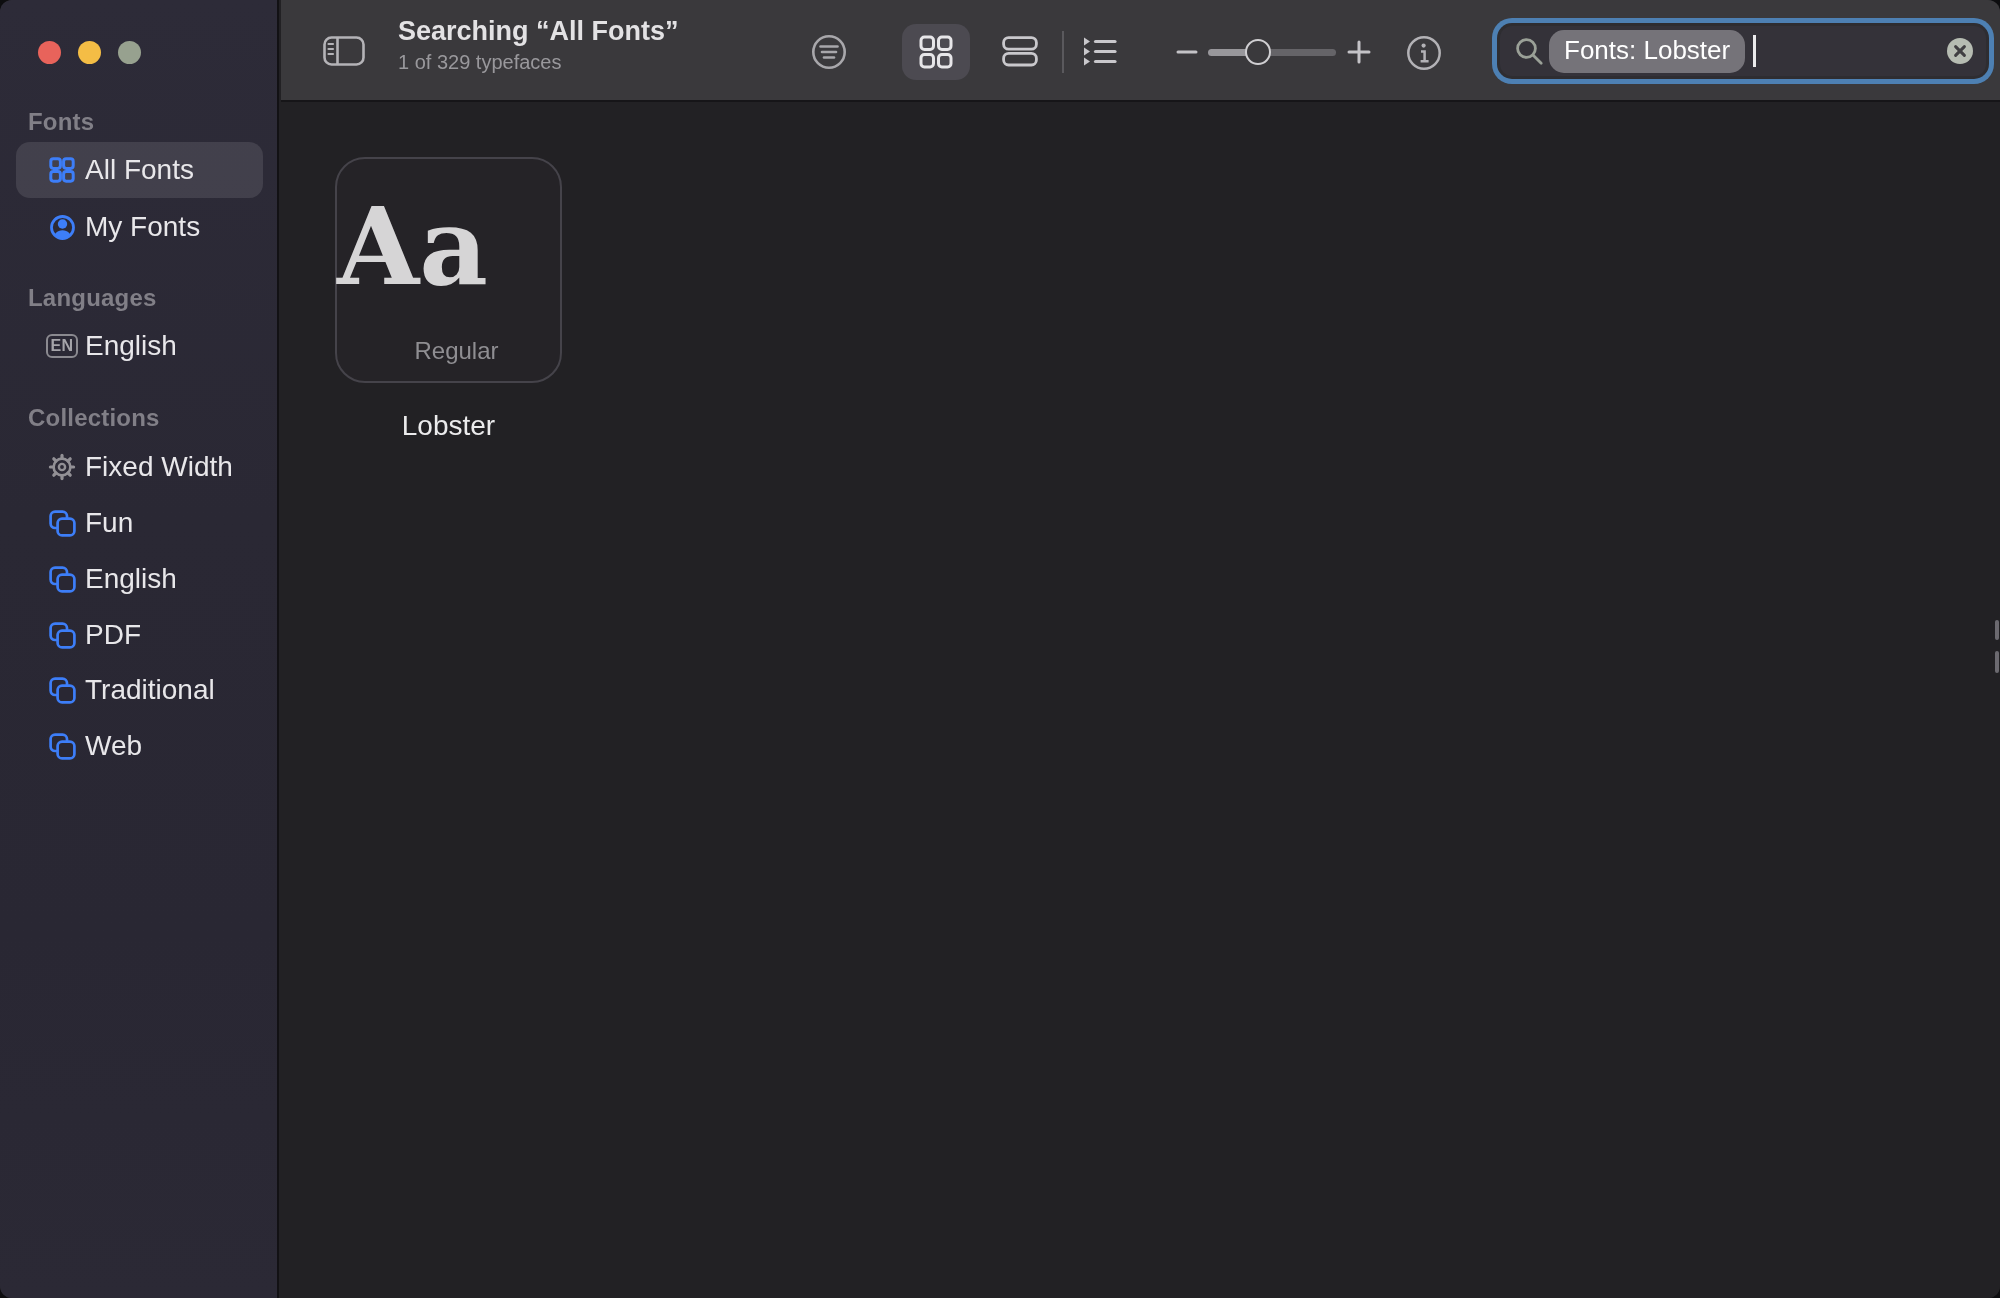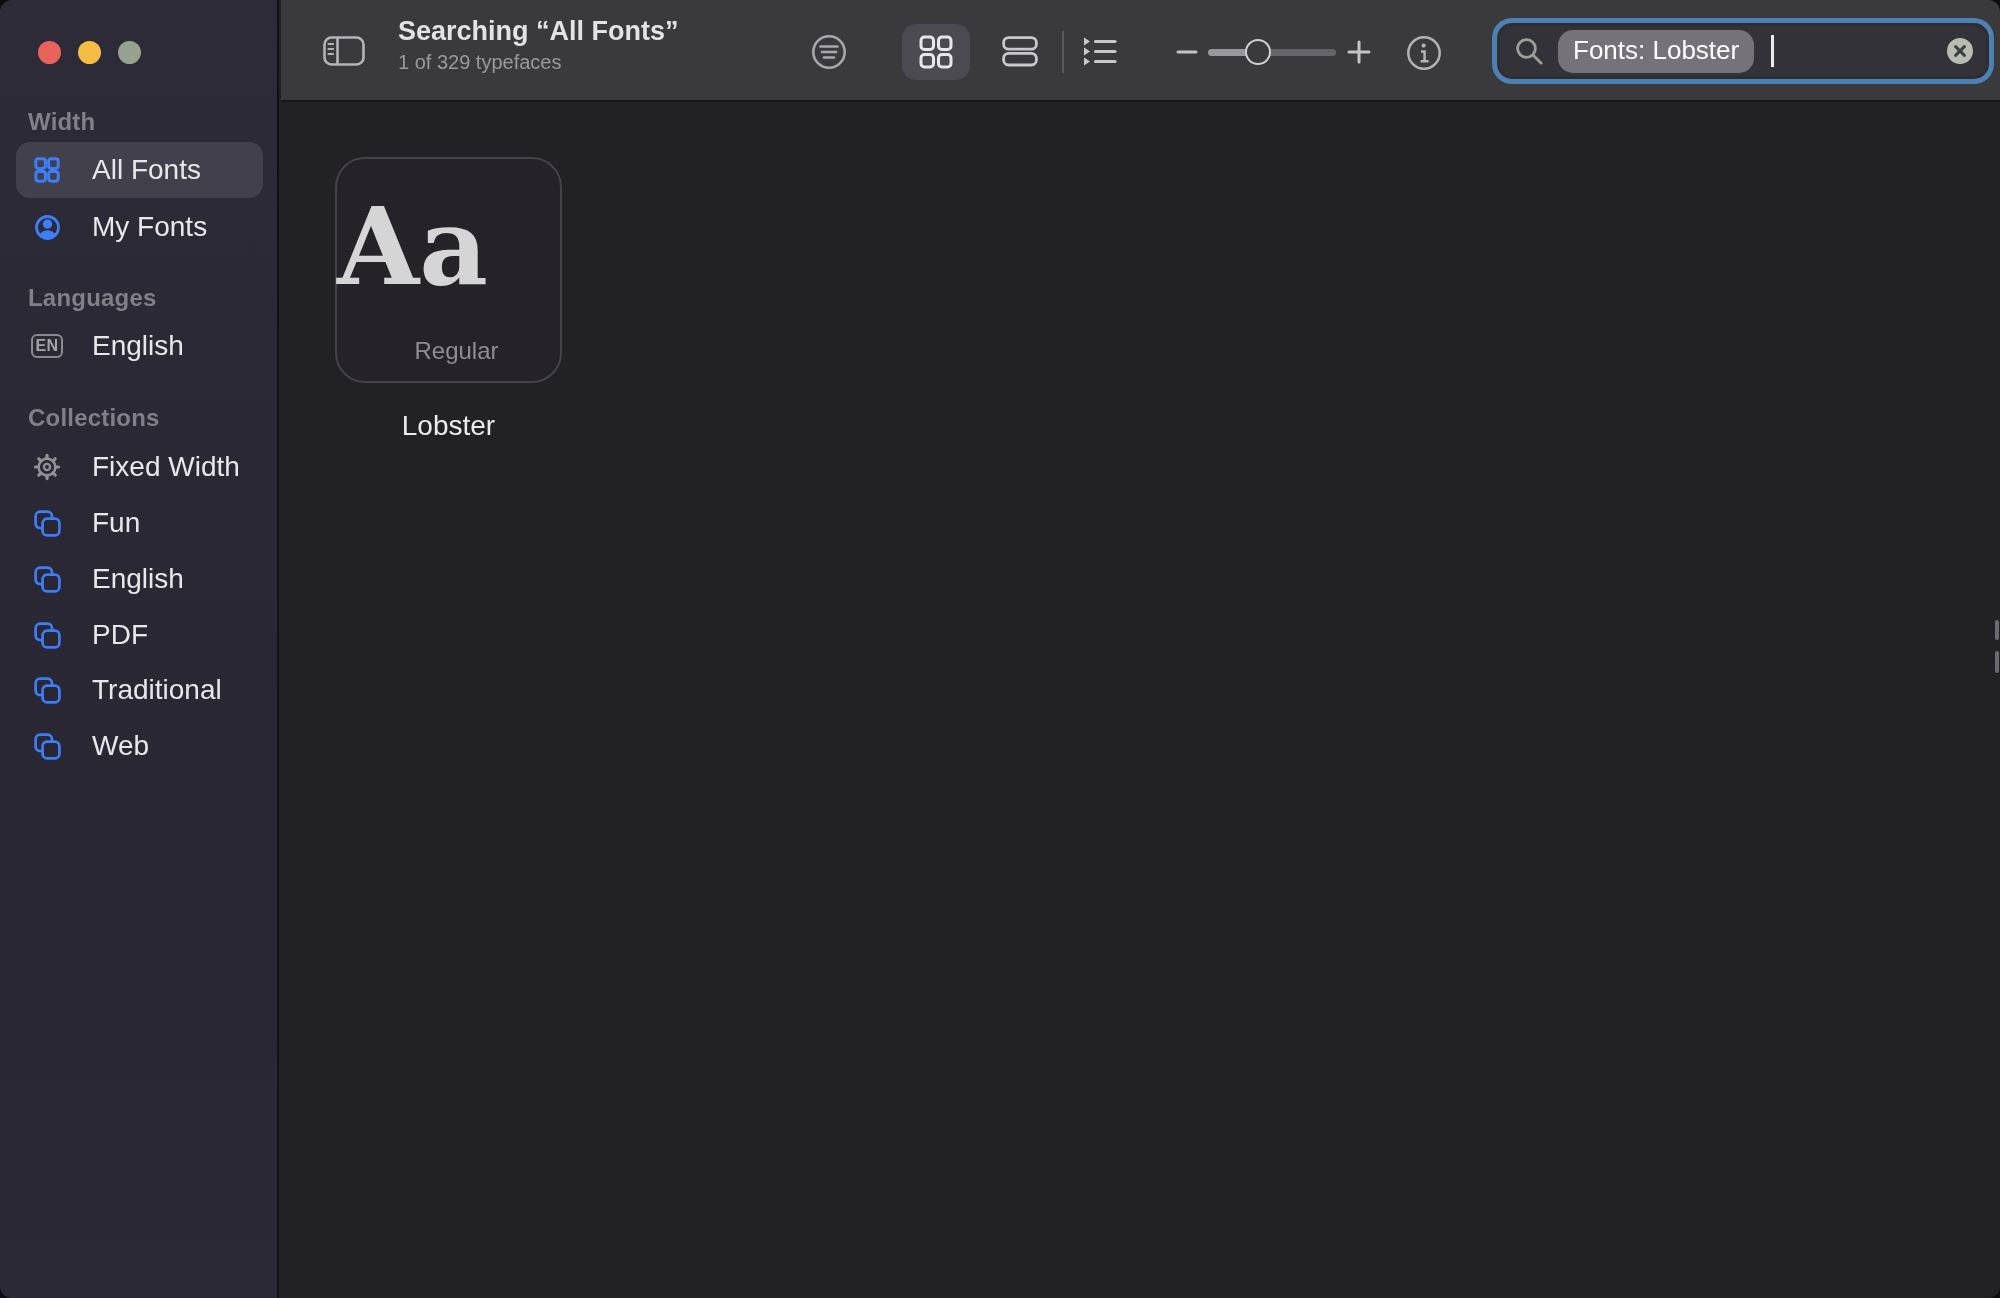--- a/index.html
+++ b/index.html
@@ -14,21 +14,21 @@
   .sidebar {
     position:absolute; top:0; left:0; bottom:0; width:279px;
     background:linear-gradient(180deg,#2d2b38 0%, #2a2834 40%, #292733 72%, #2b2935 100%);
     border-right:2px solid #121114; z-index:3;
   }
   .traffic { position:absolute; top:41px; left:38px; display:flex; gap:17px; }
   .light { width:23px; height:23px; border-radius:50%; }
   .sec-h { position:absolute; left:28px; font-size:24px; font-weight:700; color:#817f87; letter-spacing:.2px; }
   .srow {
     position:absolute; left:16px; width:247px; height:56px; border-radius:14px;
-    display:flex; align-items:center; gap:29px; padding-left:15px;
+    display:flex; align-items:center; gap:7px; padding-left:30px;
     color:#e8e7ea; font-size:28px; cursor:default;
   }
   .srow.selected { background:rgba(255,255,255,.105); }
   .icon-slot { width:32px; display:flex; justify-content:center; align-items:center; flex:none; }
   .en-badge {
     width:36px; height:24px; border:2px solid #8b8a90; border-radius:6px;
     color:#a5a4a9; font-size:16px; font-weight:600; letter-spacing:.5px;
     display:flex; align-items:center; justify-content:center;
   }
   
@@ -51,21 +51,21 @@
   }
   .slider-knob {
     position:absolute; left:37px; top:-10px; width:26px; height:26px; border-radius:50%;
     background:#3a393c; border:2.5px solid #d0cfd2;
   }
   
   .search-field {
     position:absolute; left:1219px; top:26px; width:486px; height:50px;
     border-radius:12px; background:#343239;
     box-shadow:0 0 0 3px #2e2d31, 0 0 0 8px #4d80b3;
-    display:flex; align-items:center; padding:0 12px 0 14px; gap:13px;
+    display:flex; align-items:center; padding:0 12px 0 14px; gap:4px;
   }
   .sf-token {
     background:#757379; color:#ffffff; font-size:26px;
     padding:5px 15px 7px; border-radius:15px; white-space:nowrap;
   }
   .sf-caret { width:3px; height:32px; background:#ebebec; margin-left:4px; }
   .sf-spacer { flex:1; }
   .sf-clear { flex:none; display:flex; }
   
   .content { position:absolute; left:281px; top:104px; right:0; bottom:0; background:#222124; }
@@ -88,21 +88,21 @@
 <div class="window">
 
   <div class="sidebar">
 
     <div class="traffic">
       <div class="light" style="background:#e8635b"></div>
       <div class="light" style="background:#f4bd45"></div>
       <div class="light" style="background:#97a18f"></div>
     </div>
 
-    <div class="sec-h" style="top:108px">Width</div>
+    <div class="sec-h" style="top:108px">Fonts</div>
 
     <div class="srow selected" style="top:142px">
       <span class="icon-slot">
         <svg width="26" height="26" viewBox="0 0 26 26">
           <g fill="none" stroke="#3d7ef8" stroke-width="3">
             <rect x="1.8" y="1.8" width="9.6" height="9.6" rx="2.6"></rect>
             <rect x="14.6" y="1.8" width="9.6" height="9.6" rx="2.6"></rect>
             <rect x="1.8" y="14.6" width="9.6" height="9.6" rx="2.6"></rect>
             <rect x="14.6" y="14.6" width="9.6" height="9.6" rx="2.6"></rect>
           </g>

